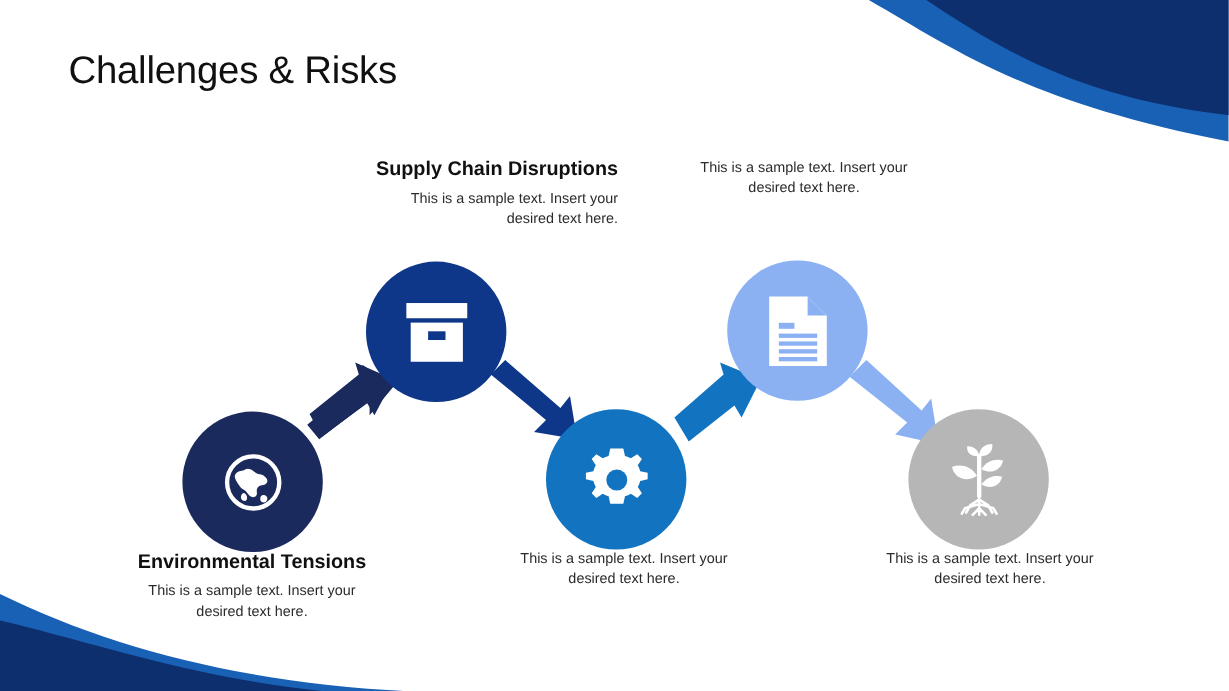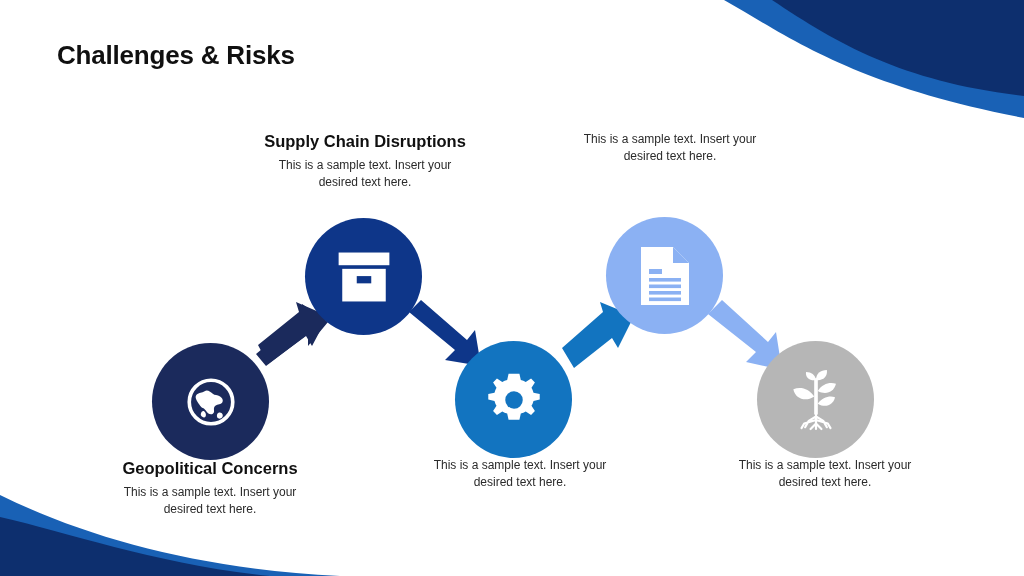--- a/index.html
+++ b/index.html
@@ -17,22 +17,22 @@
 
   
   .deco { position: absolute; pointer-events: none; }
   #deco-top-right { top: 0; right: 0; width: 420px; height: 150px; }
   #deco-bottom-left { bottom: 0; left: 0; width: 340px; height: 95px; }
 
   
   #page-title {
     position: absolute;
     left: 57px; top: 40px;
-    font-size: 26px;
-    font-weight: bold;
+    font-size: 32px;
+    font-weight: normal;
     color: #101010;
     letter-spacing: -0.2px;
     white-space: nowrap;
   }
   .circle {
     position: absolute;
     border-radius: 50%;
     display: flex;
     align-items: center;
     justify-content: center;
@@ -60,21 +60,21 @@
 
   
   #circle-1 { left: 152px; top: 343px; width: 117px; height: 117px; background: #1b2a5c; }
   #circle-2 { left: 305px; top: 218px; width: 117px; height: 117px; background: #0e3689; }
   #circle-3 { left: 455px; top: 341px; width: 117px; height: 117px; background: #1274c0; }
   #circle-4 { left: 606px; top: 217px; width: 117px; height: 117px; background: #8bb1f3; }
   #circle-5 { left: 757px; top: 341px; width: 117px; height: 117px; background: #b6b6b6; }
 
   
   #caption-1 { left: 55px; top: 458px; width: 310px; }
-  #caption-2 { left: 215px; top: 131px; width: 300px; }
+  #caption-2 { left: 215px; top: 131px; width: 300px; text-align: right; }
   #caption-3 { left: 365px; top: 457px; width: 310px; }
   #caption-4 { left: 520px; top: 131px; width: 300px; }
   #caption-5 { left: 670px; top: 457px; width: 310px; }
 
   
   .arrow { position: absolute; }
   #arrow-1 { left: 252px; top: 300px; width: 80px; height: 68px; }
   #arrow-2 { left: 405px; top: 298px; width: 82px; height: 72px; }
   #arrow-3 { left: 556px; top: 298px; width: 82px; height: 72px; }
   #arrow-4 { left: 704px; top: 298px; width: 86px; height: 76px; }
@@ -98,21 +98,21 @@
 
   <div class="circle" id="circle-1">
     <svg width="58" height="58" viewBox="0 0 64 64">
       <circle cx="32" cy="32" r="24" fill="none" stroke="#ffffff" stroke-width="4"></circle>
       <path fill="#ffffff" d="M16 24c3-3 6-2 9-4s7 1 9 3 5 1 8 3 4 5 2 7-6 1-8 4 1 6-2 8-6-1-8-4-4-2-6-5-7-9-4-12z"></path>
       <path fill="#ffffff" d="M24 42c2 1 3 4 2 6s-4 1-5-1 1-6 3-5z"></path>
       <path fill="#ffffff" d="M40 44c2-1 5 0 5 3s-3 4-5 3-2-5 0-6z"></path>
     </svg>
   </div>
   <div class="caption" id="caption-1">
-    <span class="cap-title">Geopolitical Concerns</span>
+    <span class="cap-title">Environmental Tensions</span>
     <span class="cap-body">This is a sample text.  Insert your</span>
     <span class="cap-body">desired text here.</span>
   </div>
 
   <svg class="arrow" id="arrow-1" viewBox="0 0 80 68">
     <path fill="#1b2a5c" d="M4 54 L50 16 L50 4 L76 22 L56 46 L56 34 L14 66 Z"></path>
     <path fill="#1b2a5c" d="M6 45 L47 12 L44 2 L76 16 L60 46 L54 36 L16 64 Z"></path>
   </svg>
 
   <div class="circle" id="circle-2">

